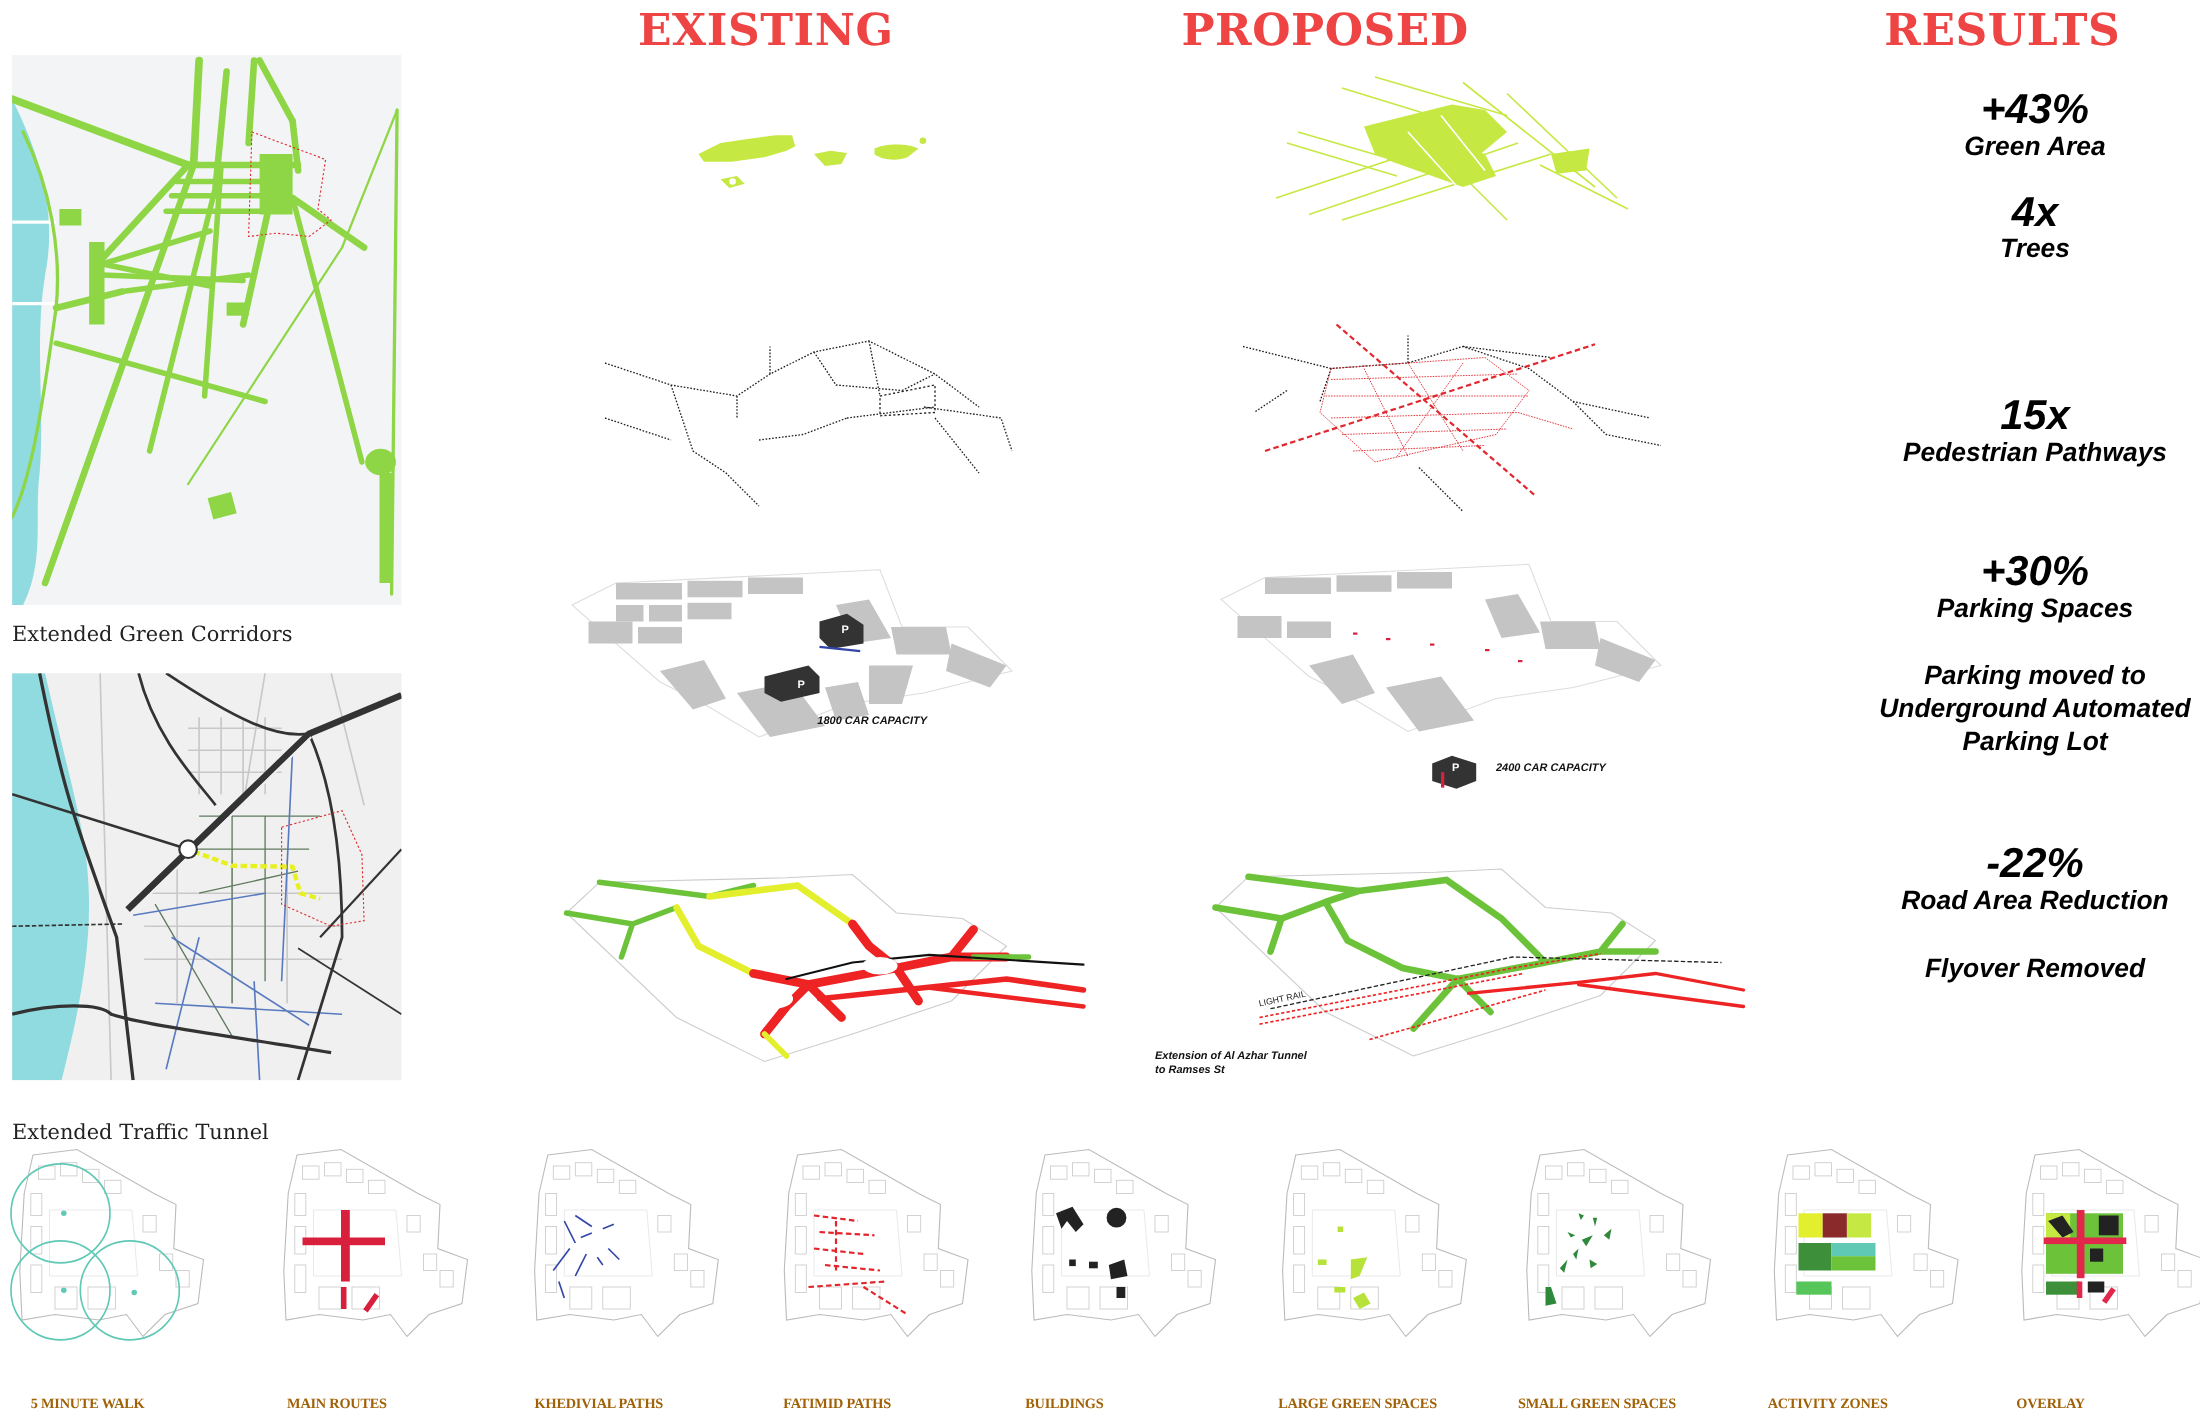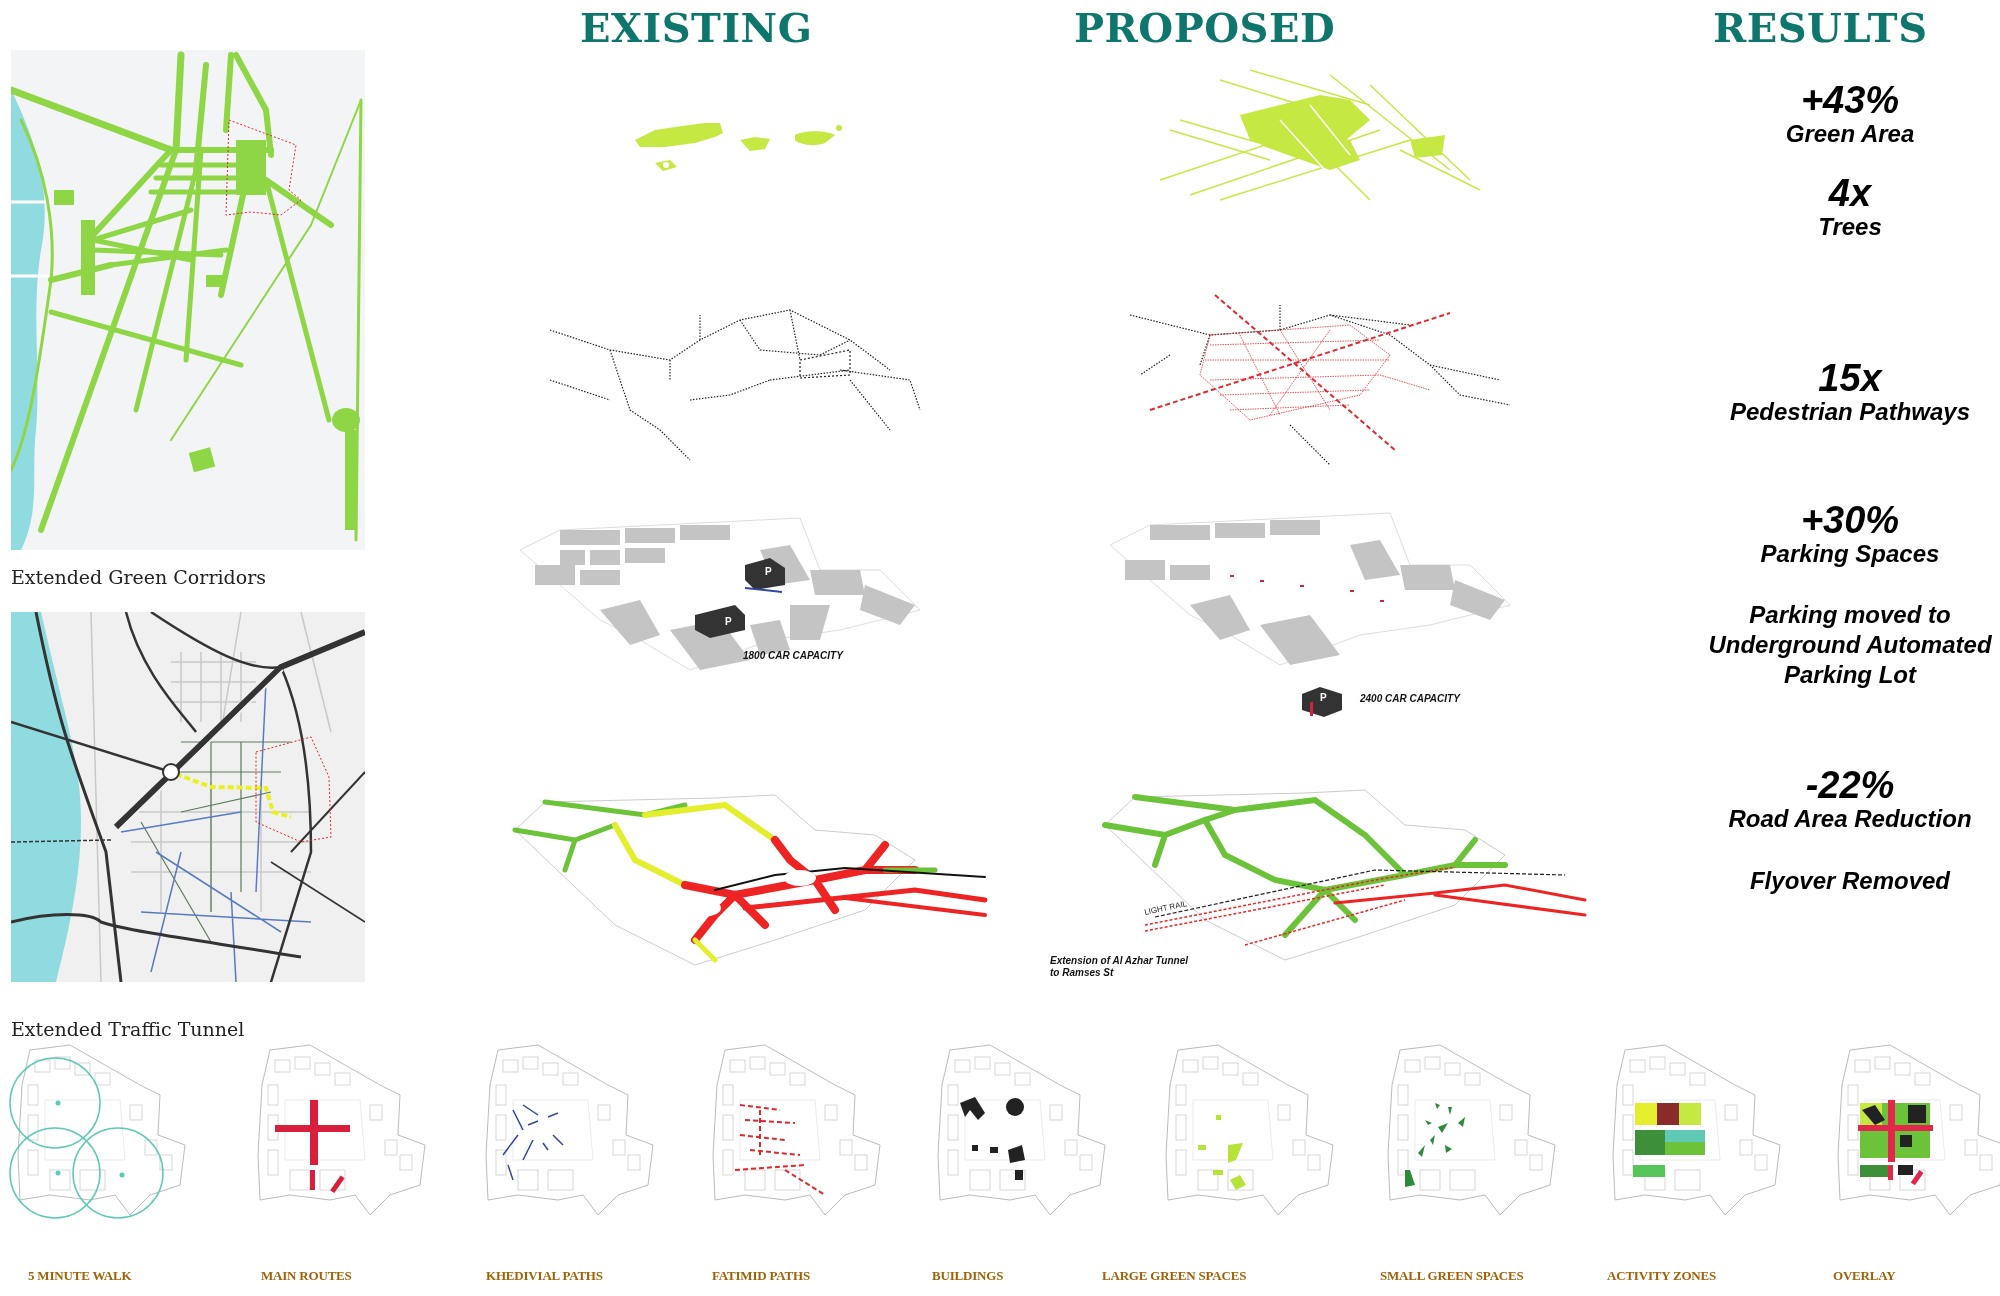--- a/index.html
+++ b/index.html
@@ -1,18 +1,18 @@
 <!DOCTYPE html>
 <html><head>
 <meta charset="utf-8">
 <style>
   html, body { margin:0; padding:0; background:#ffffff; }
   body { width:2000px; height:1296px; position:relative; overflow:hidden; font-family:"DejaVu Sans", sans-serif; color:#111; }
   .abs { position:absolute; }
-  .col-head { position:absolute; top:4px; font-family:"DejaVu Serif", serif; font-weight:bold; font-size:40px; letter-spacing:0.5px; color:#0f766e; }
+  .col-head { position:absolute; top:4px; font-family:"DejaVu Serif", serif; font-weight:bold; font-size:40px; letter-spacing:0.5px; color:#ef4444; }
   .caption-serif { position:absolute; font-family:"DejaVu Serif", serif; font-size:19px; color:#222; }
   .result { position:absolute; left:1700px; width:300px; text-align:center; font-family:"Liberation Sans", sans-serif; font-style:italic; font-weight:bold; color:#000; }
   .result .big { font-size:38px; line-height:40px; }
   .result .lbl { font-size:24px; line-height:28px; }
   .result .note { font-size:24px; line-height:30px; }
   .mini-label { position:absolute; top:1268px; font-family:"Liberation Serif", serif; font-weight:bold; font-size:13px; color:#a16207; letter-spacing:-0.2px; }
   .annot { position:absolute; font-family:"Liberation Sans", sans-serif; font-style:italic; font-weight:bold; color:#111; }
   svg { position:absolute; overflow:visible; }
 </style>
 </head>
@@ -406,16 +406,16 @@
     <rect x="28" y="80" width="75" height="6" fill="#e2264c"></rect>
   <rect x="58" y="120" width="5" height="15" fill="#e2264c"></rect>
     <rect x="85" y="125" width="5" height="15" fill="#e2264c" transform="rotate(35 87 132)"></rect>
 </svg>
 
 <div class="mini-label" style="left:28px;">5 MINUTE WALK</div>
 <div class="mini-label" style="left:261px;">MAIN ROUTES</div>
 <div class="mini-label" style="left:486px;">KHEDIVIAL PATHS</div>
 <div class="mini-label" style="left:712px;">FATIMID PATHS</div>
 <div class="mini-label" style="left:932px;">BUILDINGS</div>
-<div class="mini-label" style="left:1102px;">LARGE GREEN SPACES</div>
+<div class="mini-label" style="left:1162px;">LARGE GREEN SPACES</div>
 <div class="mini-label" style="left:1380px;">SMALL GREEN SPACES</div>
 <div class="mini-label" style="left:1607px;">ACTIVITY ZONES</div>
 <div class="mini-label" style="left:1833px;">OVERLAY</div>
 
 </body></html>

